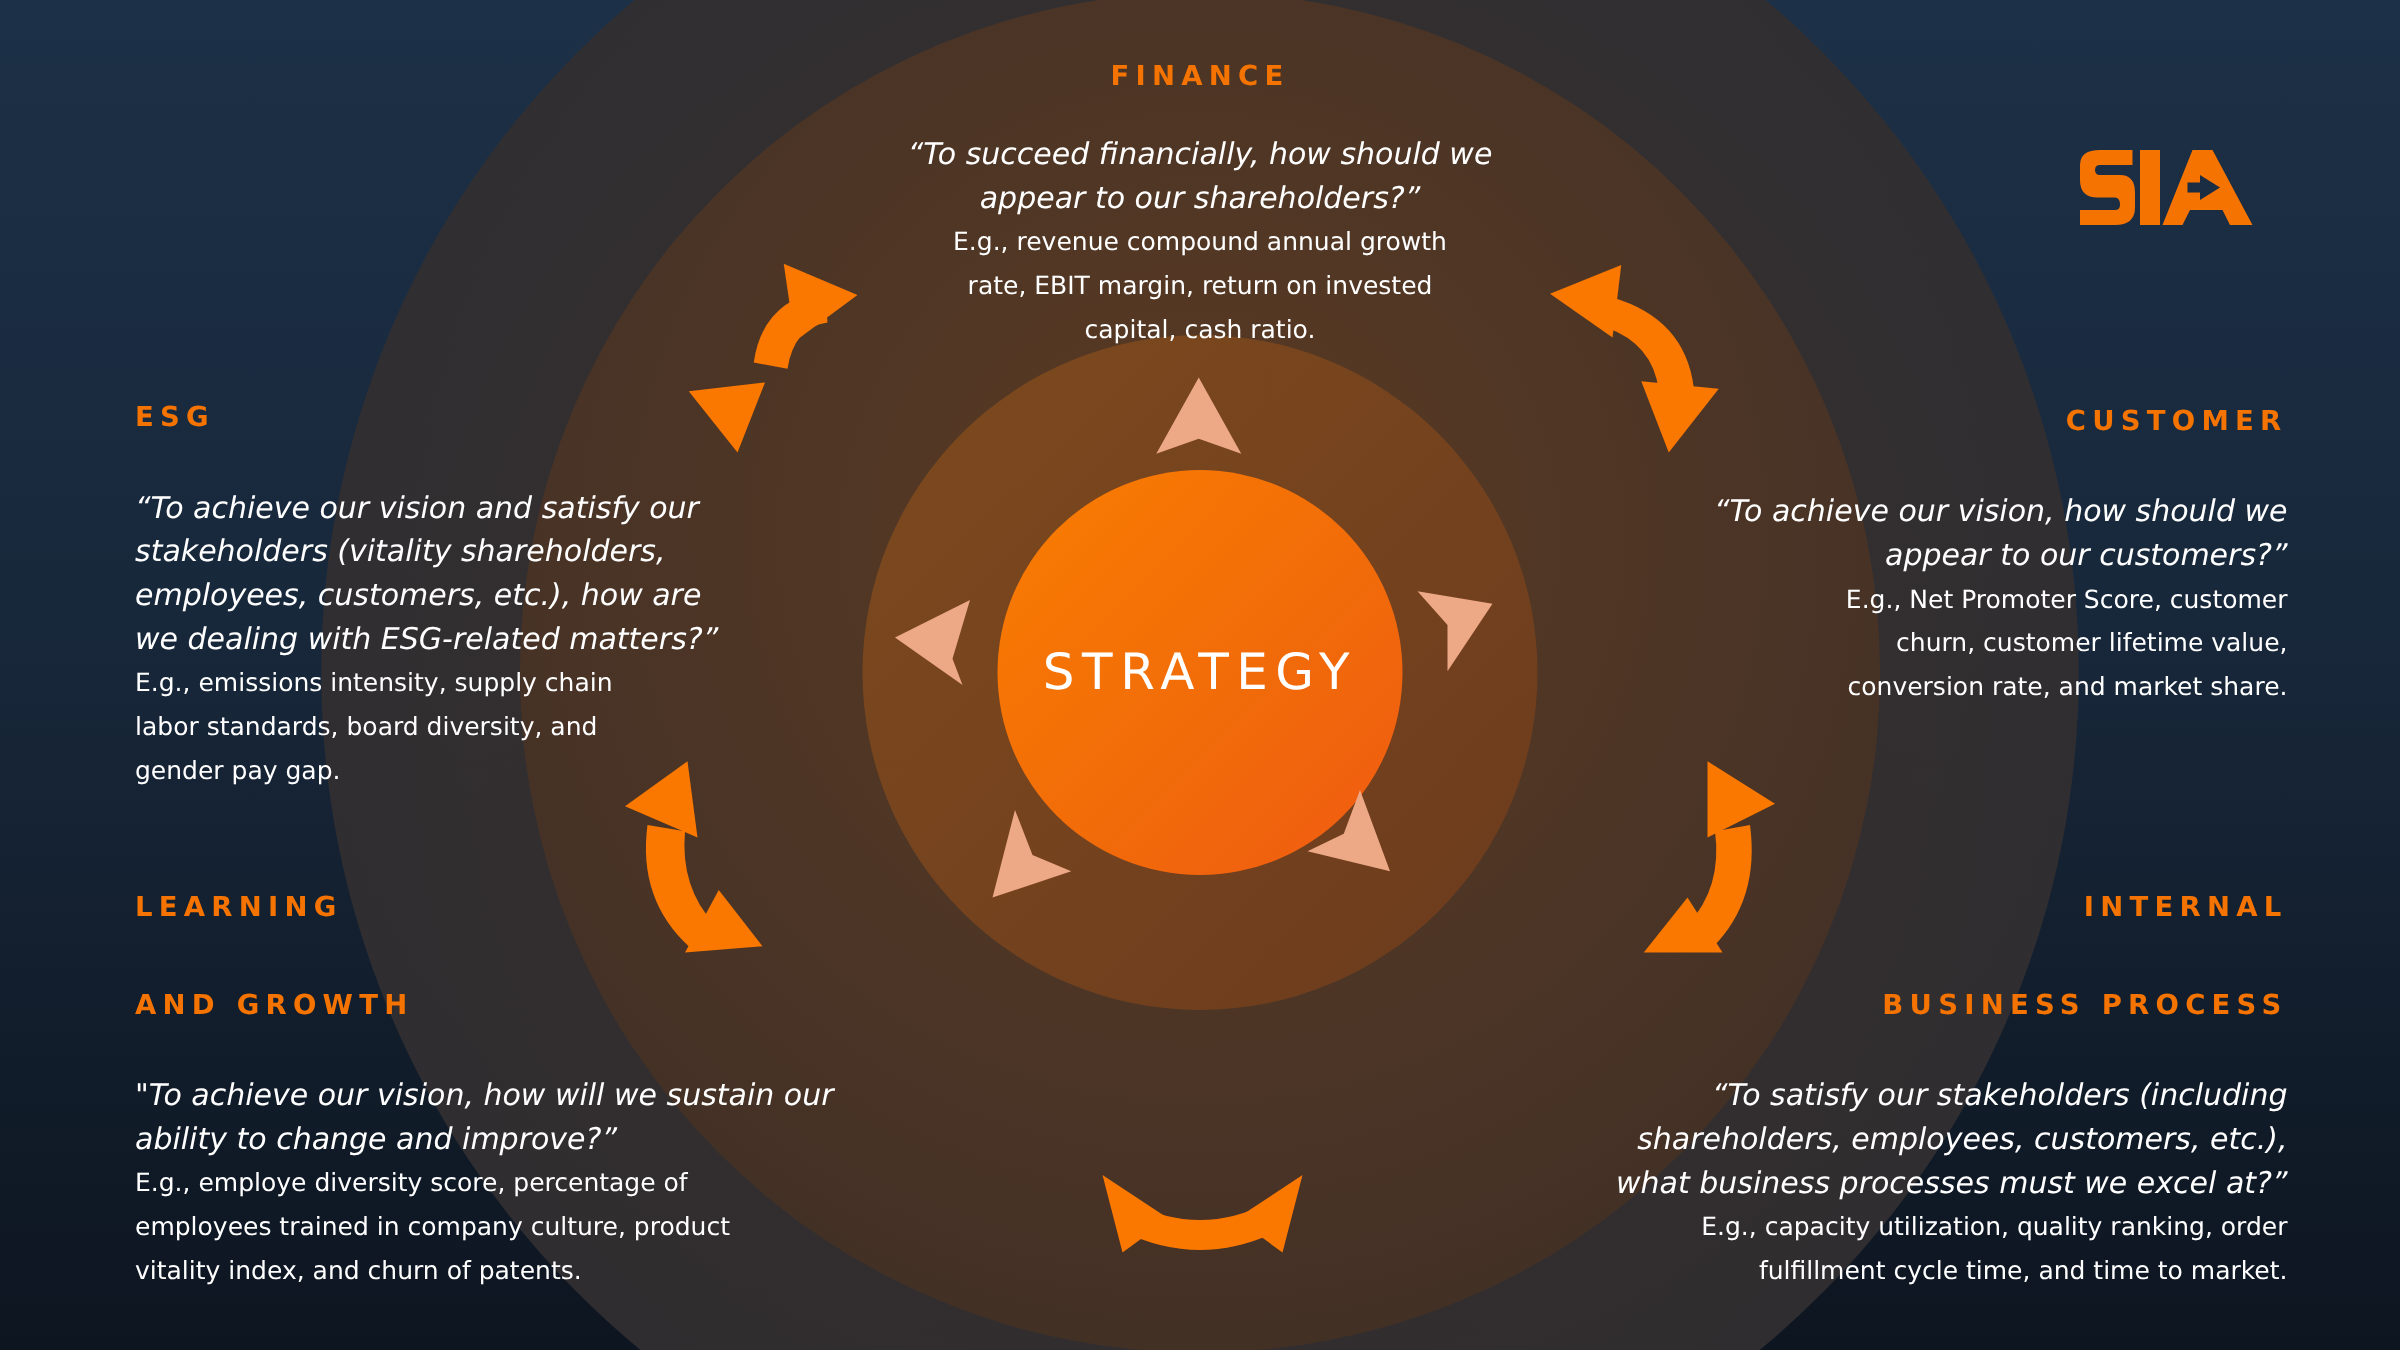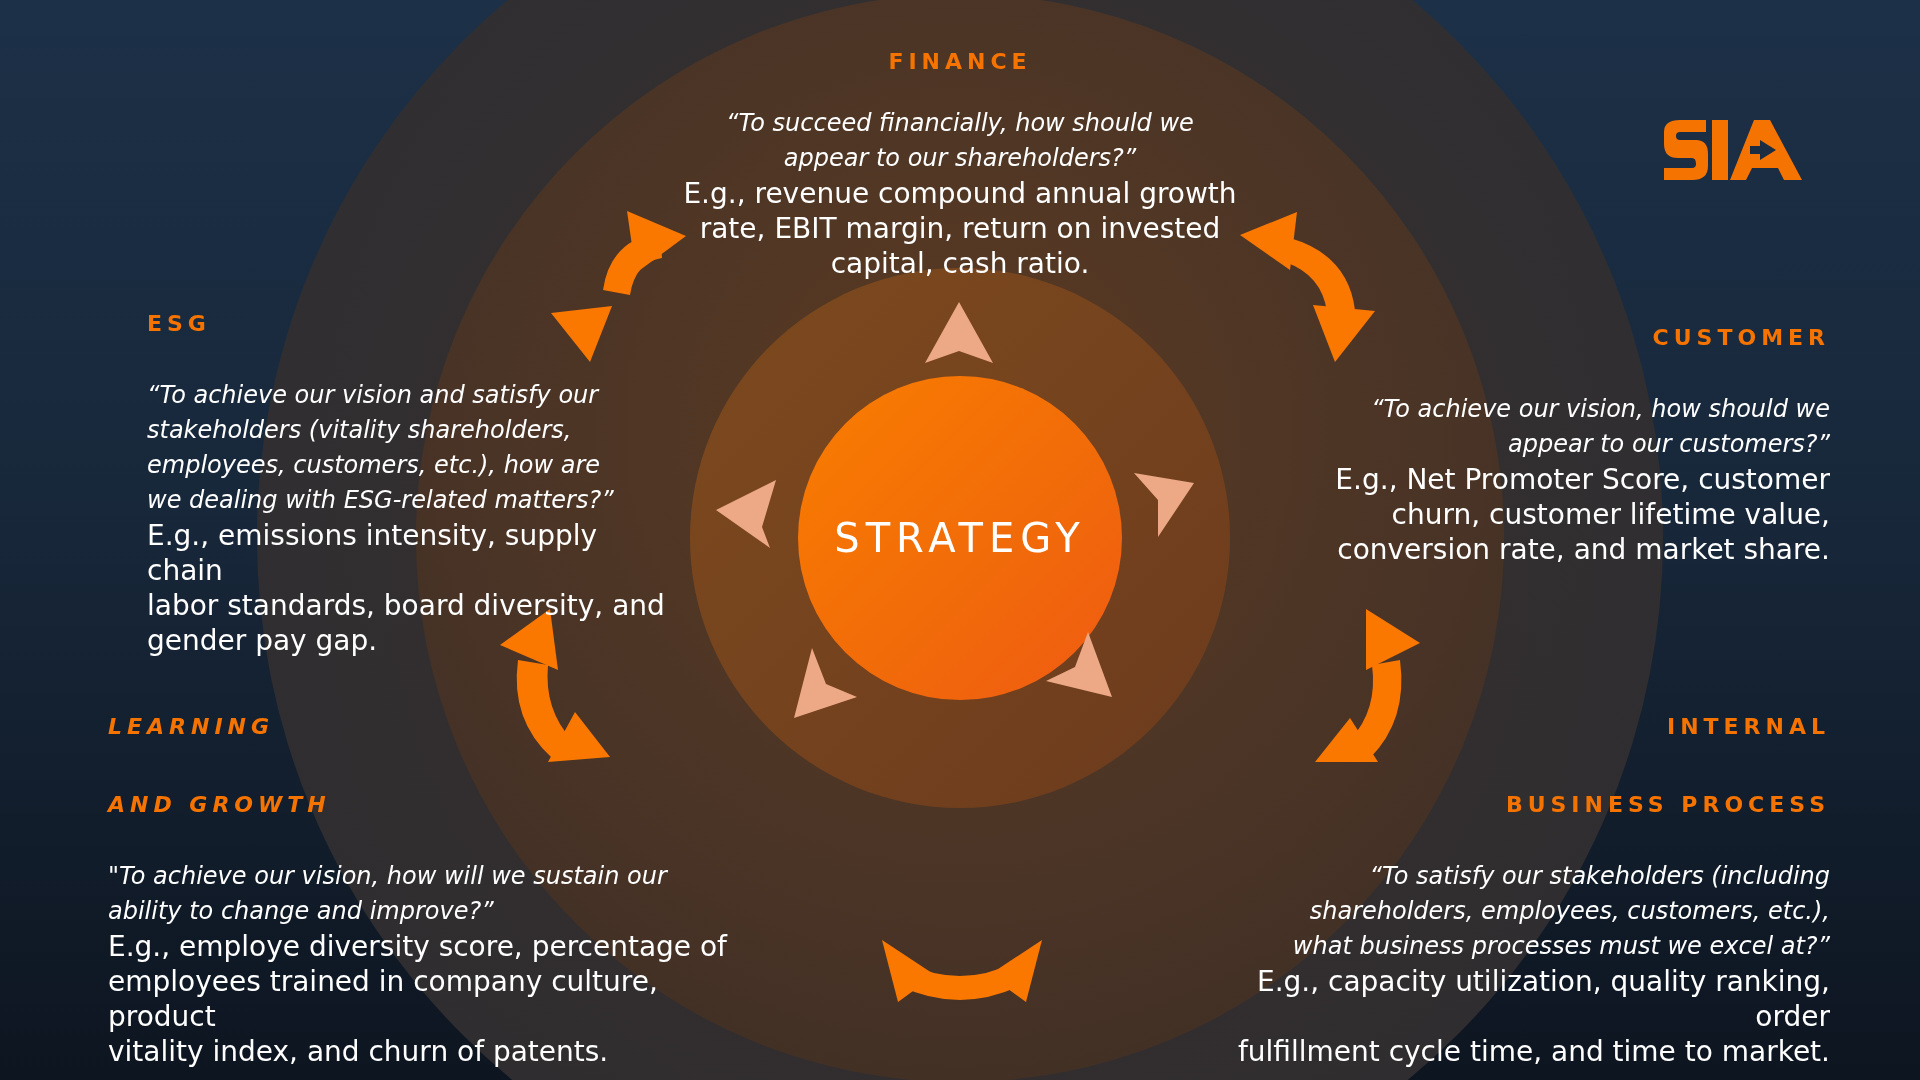--- a/index.html
+++ b/index.html
@@ -34,33 +34,33 @@
   .section { position:absolute; color:#fff; }
   .title {
     color:#f57300; font-weight:700; font-size:22px; letter-spacing:5px;
     font-family:"DejaVu Sans", sans-serif; line-height:48px;
   }
   .quote {
     font-style:italic; font-weight:400; font-size:24px; line-height:35px;
     font-family:"DejaVu Sans", sans-serif;
   }
   .examples {
-    font-size:28px; line-height:35px; font-family:"DejaVu Sans", sans-serif; font-weight:400;
+    font-size:20px; line-height:35px; font-family:"DejaVu Sans", sans-serif; font-weight:400;
   }
   .left { text-align:left; }
   .right { text-align:right; }
   .center { text-align:center; }
   #sec-finance { left:680px; top:38px; width:560px; }
   #sec-finance .title { margin-bottom:20px; }
-  #sec-esg { left:108px; top:300px; width:520px;margin-left:39px; }
+  #sec-esg { left:108px; top:311px; width:520px; }
   #sec-esg .title { margin-bottom:30px; }
   #sec-customer { left:1320px; top:314px; width:510px; }
   #sec-customer .title { margin-bottom:30px; }
   #sec-learning { left:108px; top:703px; width:640px; }
-  #sec-learning .title { margin-bottom:30px;font-style:italic; }
+  #sec-learning .title { margin-bottom:30px; }
   #sec-internal { left:1180px; top:703px; width:650px; }
   #sec-internal .title { margin-bottom:30px; }
   .logo { position:absolute; left:1662px; top:118px; width:145px; height:64px; }
   svg.abs { position:absolute; overflow:visible; }
 </style>
 </head>
 <body>
 
 <div class="ring ring-outer"></div>
 <div class="ring ring-middle"></div>

